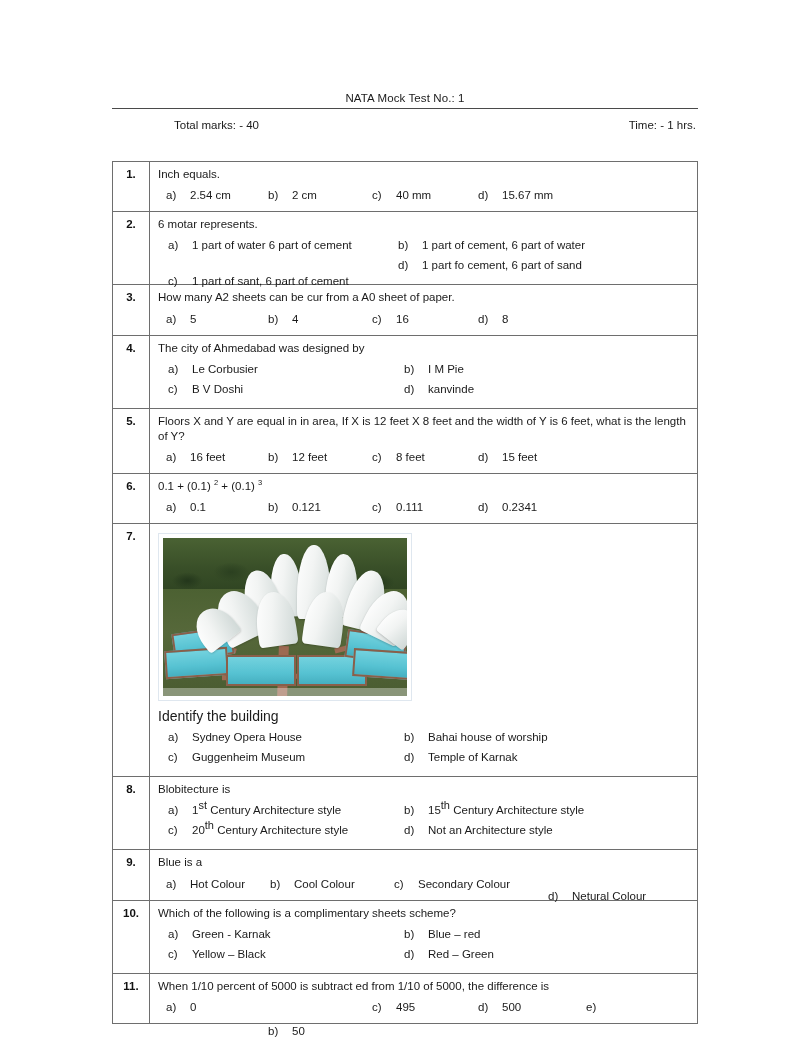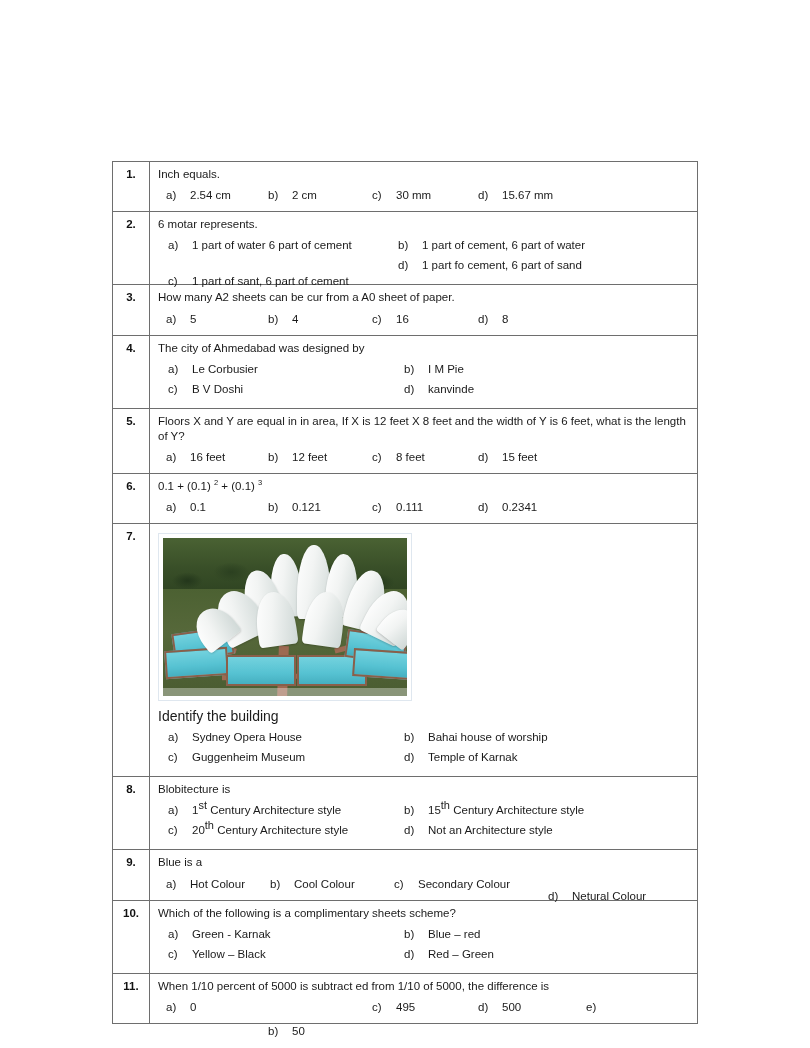--- a/index.html
+++ b/index.html
@@ -204,32 +204,40 @@
     font-size: 14px;
     color: #1a1a1a;
     padding-left: 2px;
   }
 </style>
 </head>
 <body>
 
 <div class="page">
 
-
+  <div class="doc-header">
+    <div class="header-title">NATA Mock Test No.: 1</div>
+    <div class="header-rule"></div>
+  </div>
+
+  <div class="header-meta">
+    <div class="left">Total marks: - 40</div>
+    <div class="right">Time: - 1 hrs.</div>
+  </div>
 
   <table class="qtable">
     <tbody id="qbody">
         <tr>
           <td class="num-cell">1.</td>
           <td class="body-cell">
             <div class="qtext">Inch equals.</div>
             <div class="opts four">
               <div class="opt o0"><span class="lab">a)</span><span class="val">2.54 cm</span></div>
               <div class="opt o1"><span class="lab">b)</span><span class="val">2 cm</span></div>
-              <div class="opt o2"><span class="lab">c)</span><span class="val">30 mm</span></div>
+              <div class="opt o2"><span class="lab">c)</span><span class="val">40 mm</span></div>
               <div class="opt o3"><span class="lab">d)</span><span class="val">15.67 mm</span></div>
             </div>
           </td>
         </tr>
         <tr>
           <td class="num-cell">2.</td>
           <td class="body-cell">
             <div class="qtext">6 motar represents.</div>
             <div class="opts grid">
               <div class="opt o0"><span class="lab">a)</span><span class="val">1 part of water 6 part of cement</span></div>

